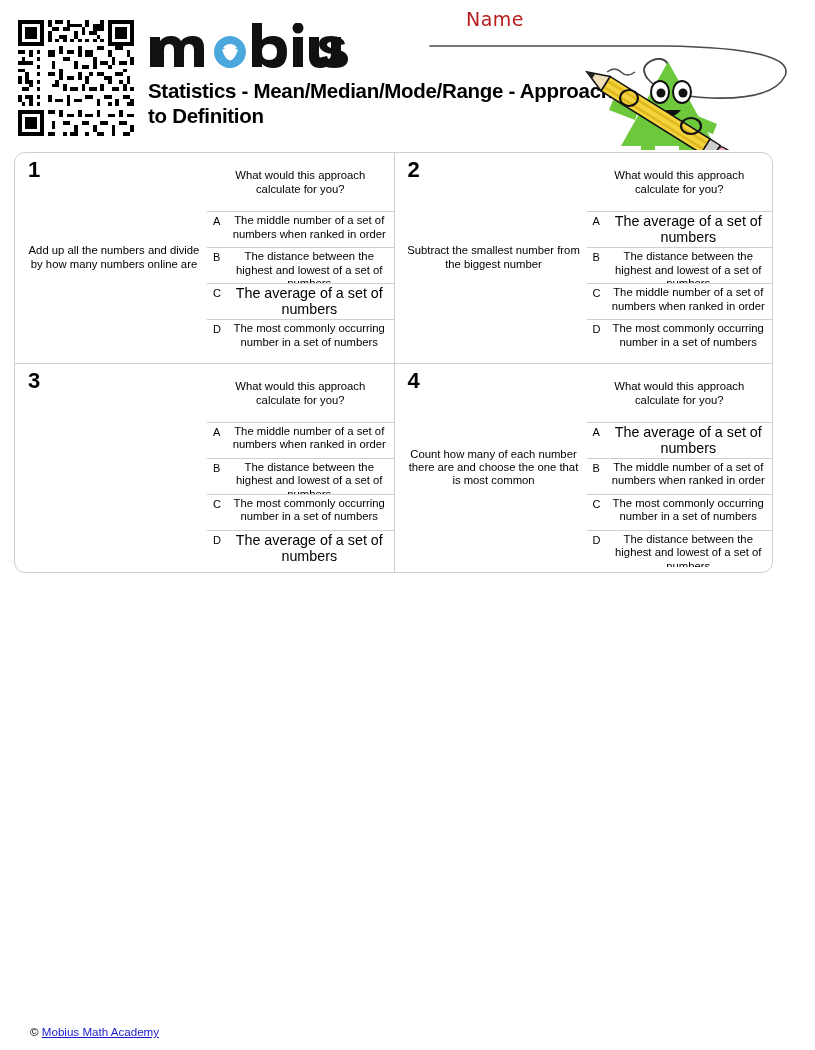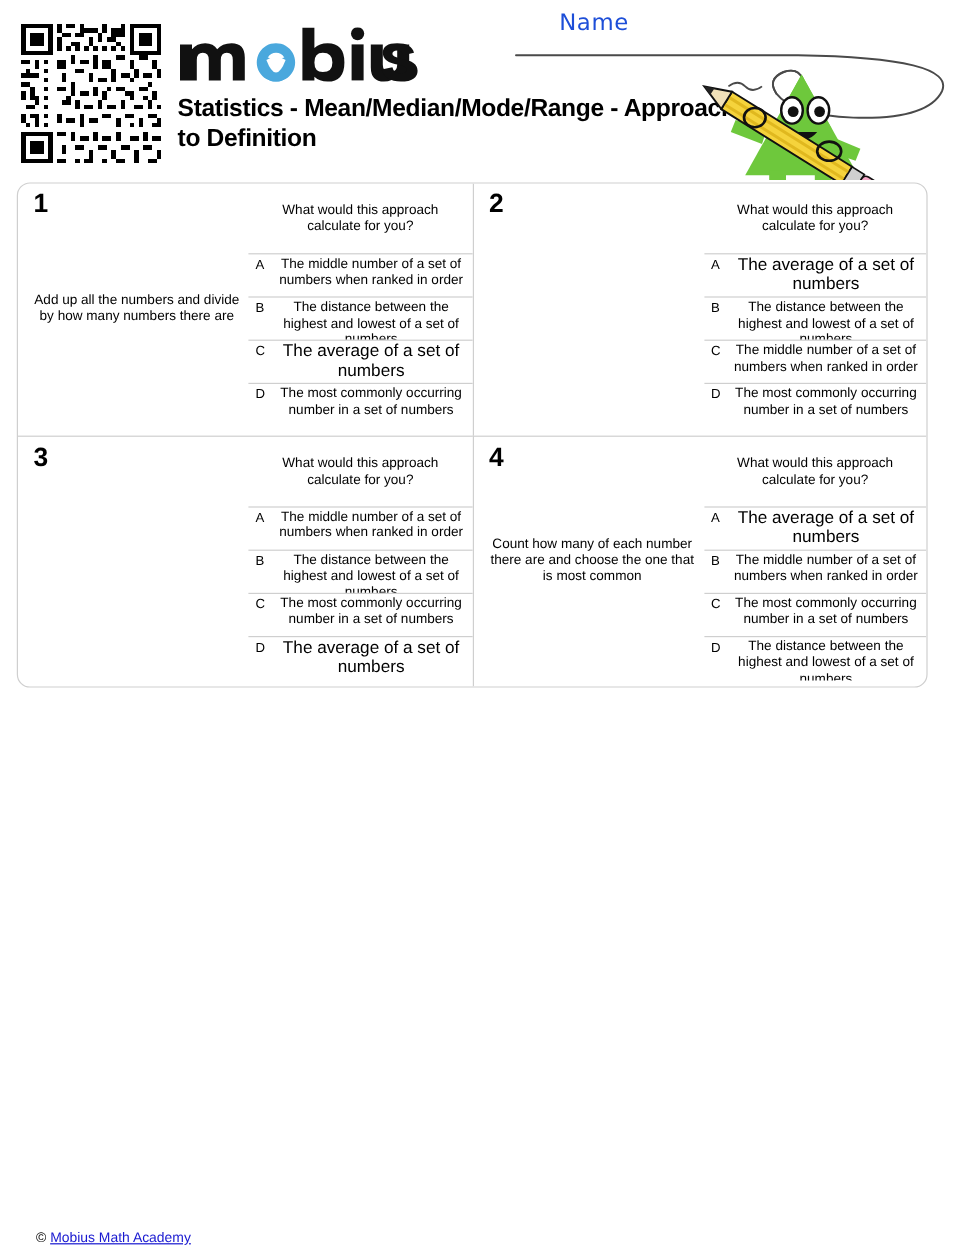--- a/index.html
+++ b/index.html
@@ -51,21 +51,21 @@
     letter-spacing: -0.3px;
     color: #000;
     max-width: 470px;
   }
 
   .name-label {
     position: absolute;
     left: 466px; top: 8px;
     font-family: "DejaVu Sans", sans-serif;
     font-size: 19px;
-    color: #1d4ed8;
+    color: #b91c1c;
     letter-spacing: 0.5px;
   }
 
   .mascot {
     position: absolute;
     left: 425px; top: 22px;
     width: 380px;
     height: 128px;
     pointer-events: none;
   }
@@ -434,21 +434,21 @@
       <ellipse cx="204" cy="76" rx="9" ry="8" fill="none" stroke="#111" stroke-width="2.2"></ellipse>
       <ellipse cx="266" cy="104" rx="10" ry="8" fill="none" stroke="#111" stroke-width="2.2"></ellipse>
     </svg>
   </div>
 </div>
 
 <div class="grid">
 
   <div class="cell">
     <div class="qnum">1</div>
-    <div class="qprompt">Add up all the numbers and divide by how many numbers there are</div>
+    <div class="qprompt">Add up all the numbers and divide by how many numbers online are</div>
     <div class="qright">
       <div class="q-ask">What would this approach calculate for you?</div>
       <div class="options">
         <div class="option">
           <span class="opt-letter">A</span>
           <span class="opt-text">The middle number of a set of numbers when ranked in order</span>
         </div>
         <div class="option">
           <span class="opt-letter">B</span>
           <span class="opt-text">The distance between the highest and lowest of a set of numbers</span>
@@ -460,20 +460,21 @@
         <div class="option">
           <span class="opt-letter">D</span>
           <span class="opt-text">The most commonly occurring number in a set of numbers</span>
         </div>
       </div>
     </div>
   </div>
 
   <div class="cell col-right">
     <div class="qnum">2</div>
+    <div class="qprompt">Subtract the smallest number from the biggest number</div>
     <div class="qright">
       <div class="q-ask">What would this approach calculate for you?</div>
       <div class="options">
         <div class="option">
           <span class="opt-letter">A</span>
           <span class="opt-text big">The average of a set of numbers</span>
         </div>
         <div class="option">
           <span class="opt-letter">B</span>
           <span class="opt-text">The distance between the highest and lowest of a set of numbers</span>

